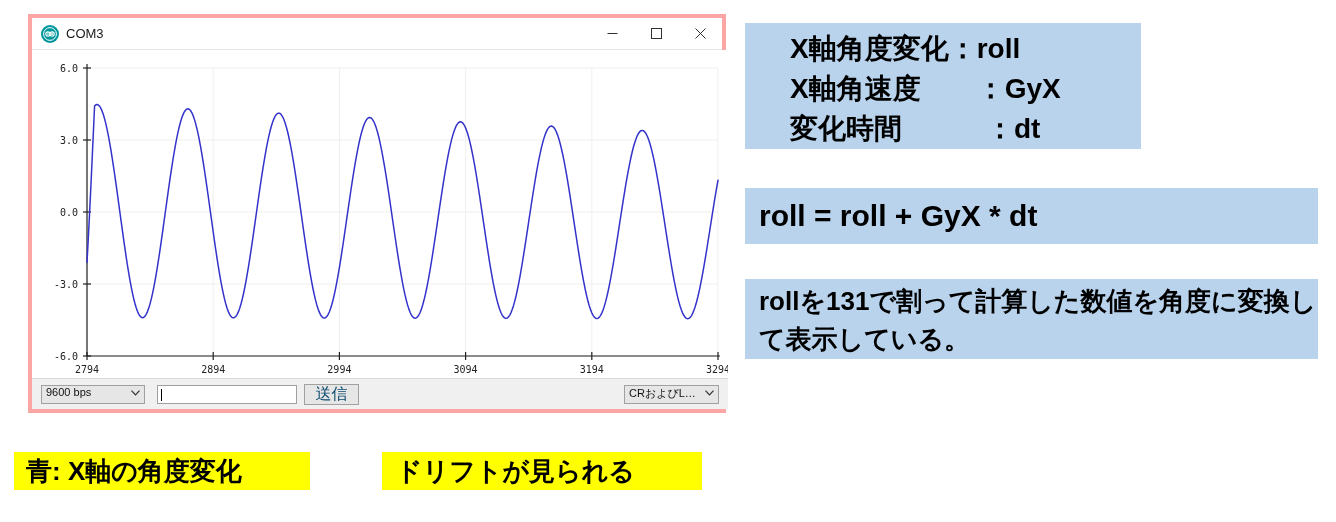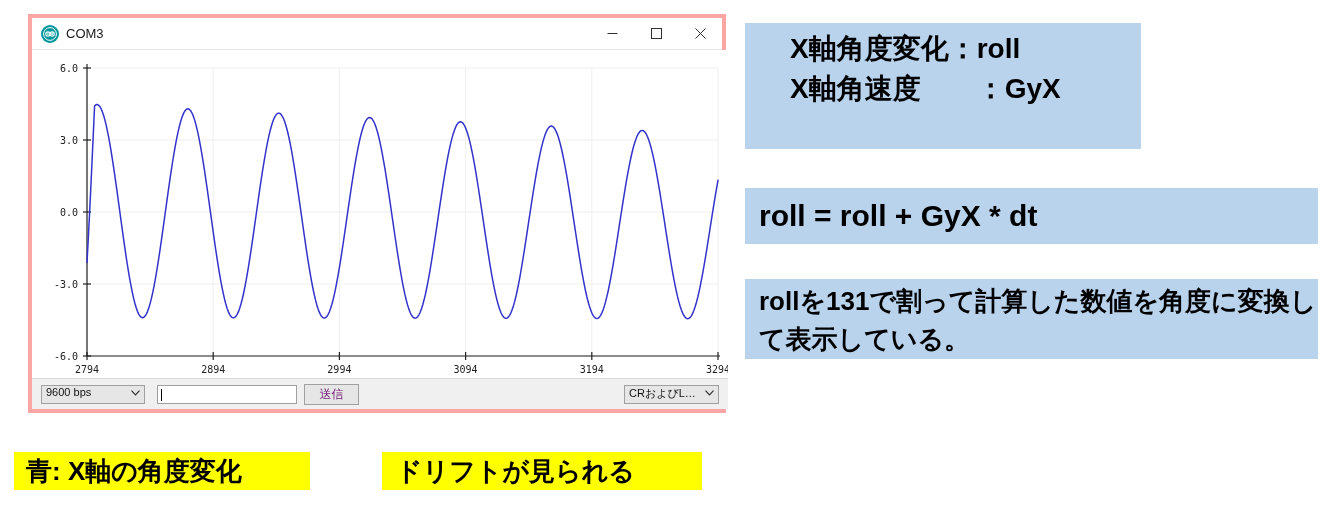--- a/index.html
+++ b/index.html
@@ -63,21 +63,21 @@
   #send-input{
     position:absolute;left:125px;top:6px;width:140px;height:19px;
     background:#ffffff;border:1px solid #a0a0a0;box-sizing:border-box;
     font-size:11px;color:#101010;padding:0 3px;display:flex;align-items:center;
   }
   #caret{display:inline-block;width:1px;height:12px;background:#000;}
   #send-button{
     position:absolute;left:272px;top:5px;width:55px;height:21px;
     background:#e6e6e6;border:1px solid #a0a0a0;box-sizing:border-box;
     display:flex;align-items:center;justify-content:center;
-    font-size:12px;color:#701a75;
+    font-size:16px;color:#0c4a6e;
   }
 
   
   .note{
     position:absolute;background:#b9d3ec;color:#000000;font-weight:bold;
     box-sizing:border-box;
   }
   #note-vars{
     left:745px;top:23px;width:396px;height:126px;padding:6px 0 0 14px;
     font-size:28px;line-height:40px;letter-spacing:0px;
@@ -209,20 +209,21 @@
             <polyline points="0.5,0.7 4.5,4.8 8.5,0.7" fill="none" stroke="#303030" stroke-width="1.2"></polyline>
           </svg>
       </span>
     </div>
   </div>
 </div>
 
 <div class="note" id="note-vars">
   <div class="row">X軸角度変化：roll</div>
   <div class="row">X軸角速度　　：GyX</div>
+  <div class="row">変化時間　　　：dt</div>
 </div>
 
 <div class="note" id="note-formula">roll = roll + GyX * dt</div>
 
 <div class="note" id="note-desc">rollを131で割って計算した数値を角度に変換して表示している。</div>
 
 <div class="hl" id="hl-blue">青: X軸の角度変化</div>
 <div class="hl" id="hl-drift">ドリフトが見られる</div>
 
 </body></html>

